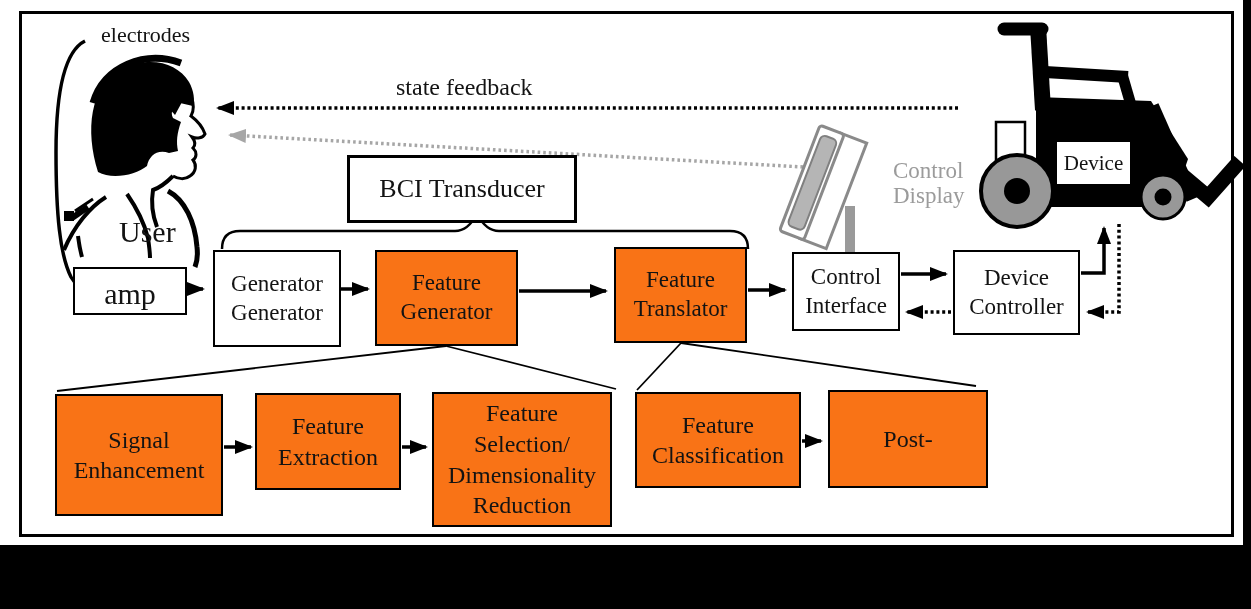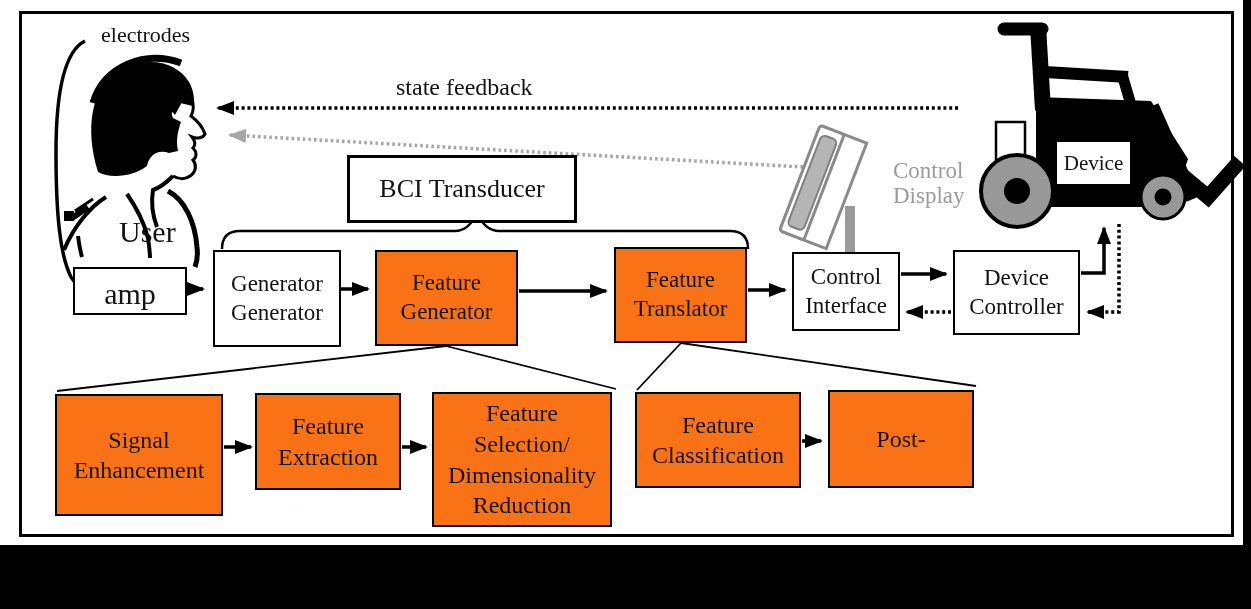--- a/index.html
+++ b/index.html
@@ -158,21 +158,21 @@
     <div>Selection/</div>
     <div>Dimensionality</div>
     <div>Reduction</div>
   </div>
 
   <div class="box gray" style="left:635px;top:392px;width:166px;height:96px;font-size:24px;">
     <div>Feature</div>
     <div>Classification</div>
   </div>
 
-  <div class="box gray" style="left:828px;top:390px;width:146px;height:98px;font-size:24px;">
+  <div class="box gray" style="left:828px;top:390px;width:160px;height:98px;font-size:24px;">
     <div>Post-</div>
   </div>
 
   <div class="box" style="left:1055px;top:140px;width:77px;height:46px;font-size:21px;border-width:2px;">
     <div>Device</div>
   </div>
 
   <div class="lbl" style="left:101px;top:22px;font-size:22px;text-align:center;">electrodes</div>
   <div class="lbl" style="left:119px;top:215px;font-size:30px;">User</div>
   <div class="lbl" style="left:396px;top:74px;font-size:24px;">state feedback</div>

